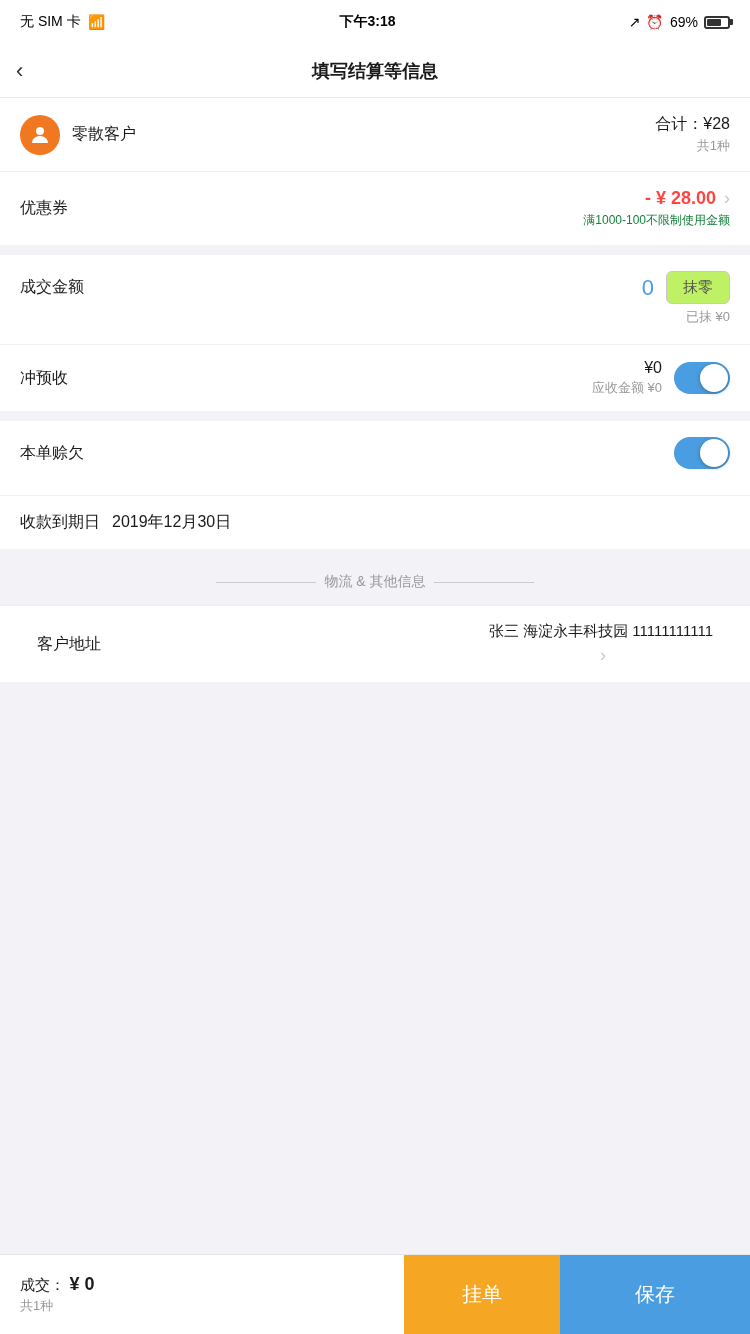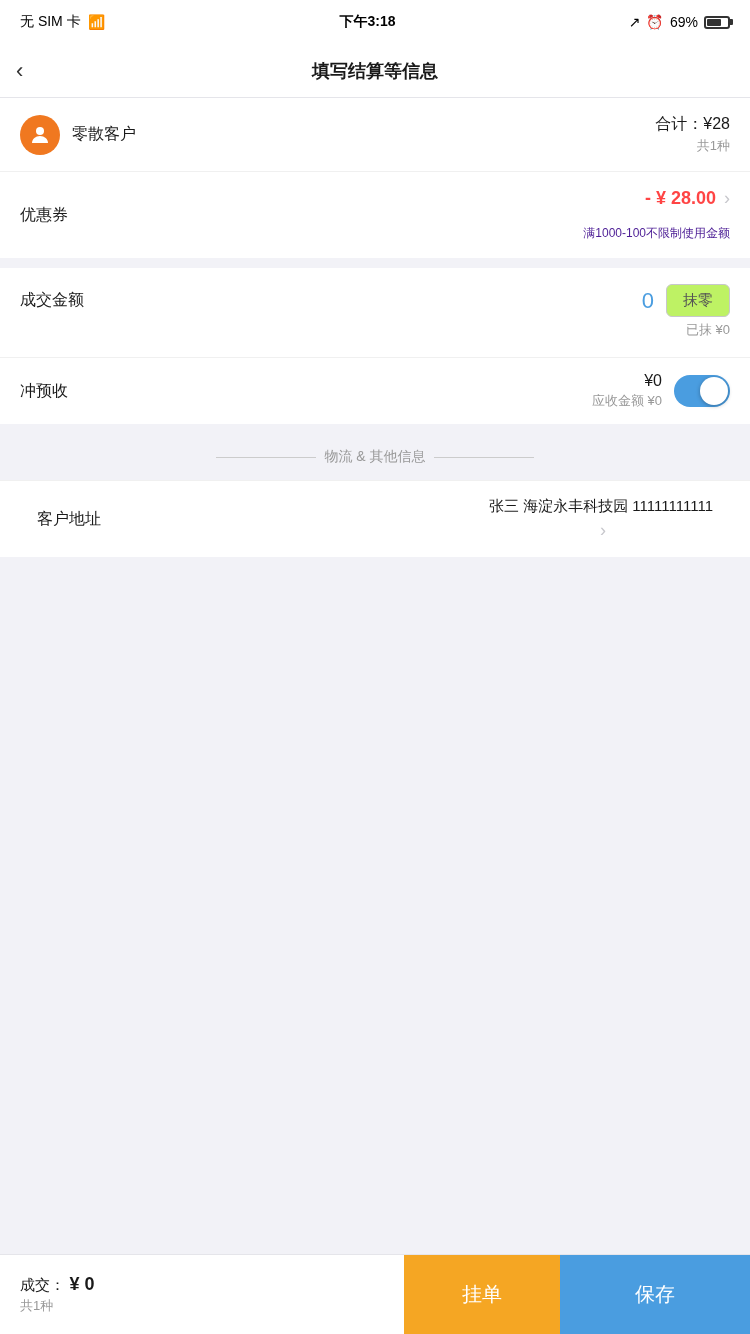--- a/index.html
+++ b/index.html
@@ -74,21 +74,21 @@
     
     .coupon-row {
       padding: 16px 20px;
       display: flex;
       align-items: center;
       justify-content: space-between;
       border-top: 1px solid #f0f0f0;
     }
     .row-label { font-size: 16px; color: #1a1a1a; }
     .coupon-value { font-size: 18px; color: #ff4444; font-weight: 600; }
-    .coupon-desc { font-size: 12px; color: #4c1d95; text-align: center; margin-top: 16px; }
+    .coupon-desc { font-size: 12px; color: #15803d; text-align: center; margin-top: 3px; }
     .coupon-right-col { text-align: right; display: flex; flex-direction: column; align-items: flex-end; }
     .chevron-right { color: #c7c7cc; font-size: 18px; margin-left: 4px; }
 
     
     .transaction-section {
       background: #fff;
       margin-bottom: 10px;
       padding: 16px 20px;
     }
     .transaction-row {
@@ -276,20 +276,35 @@
           <div class="prereceive-main">¥0</div>
           <div class="prereceive-sub">应收金额 ¥0</div>
         </div>
         <div class="toggle">
           <div class="toggle-knob"></div>
         </div>
       </div>
     </div>
   </div>
 
+  <div class="section-block">
+    <div class="debt-section">
+      <span class="debt-label">本单赊欠</span>
+      <div class="toggle">
+        <div class="toggle-knob"></div>
+      </div>
+    </div>
+
+    <div class="due-date-row">
+      <div class="due-date-content">
+        <span class="due-date-label">收款到期日</span>
+        <span class="due-date-value">2019年12月30日</span>
+      </div>
+    </div>
+  </div>
 
   <div class="logistics-header">
     <div class="logistics-title">物流 &amp; 其他信息</div>
   </div>
 
   <div class="section-block">
     <div class="address-row">
       <span class="address-label">客户地址</span>
       <div class="address-right">
         <span class="address-value">张三 海淀永丰科技园 11111111111</span>

